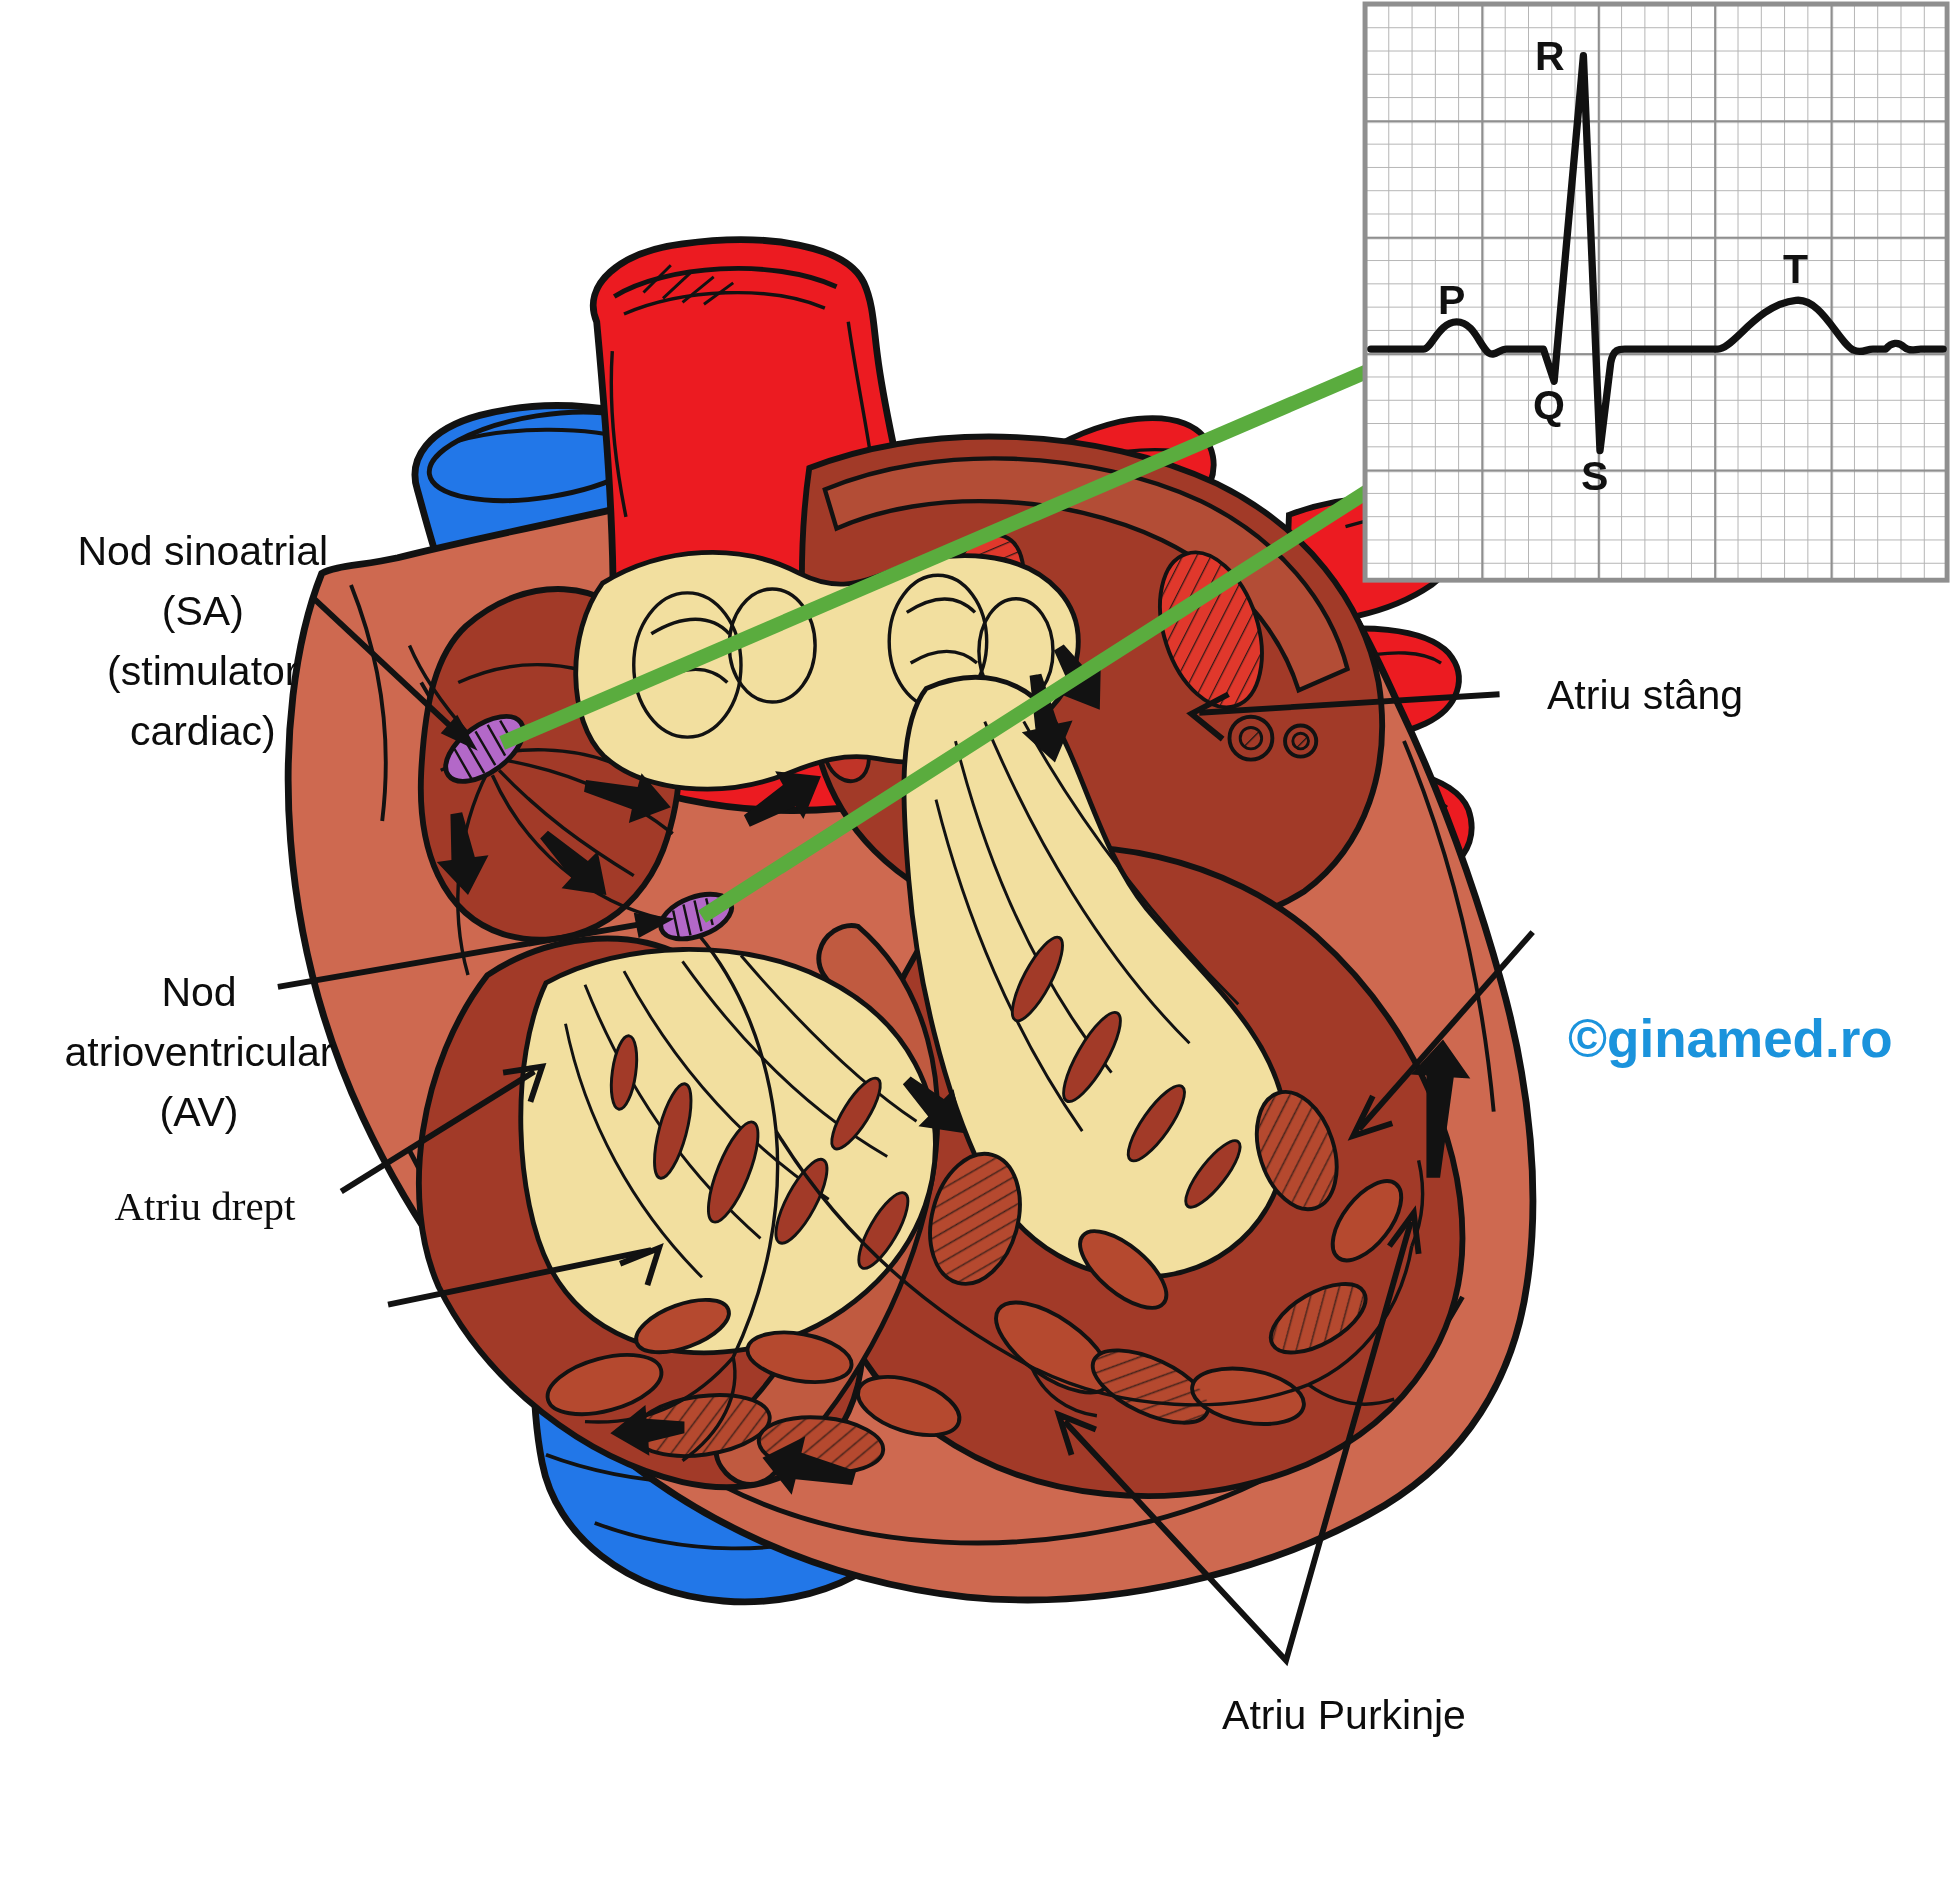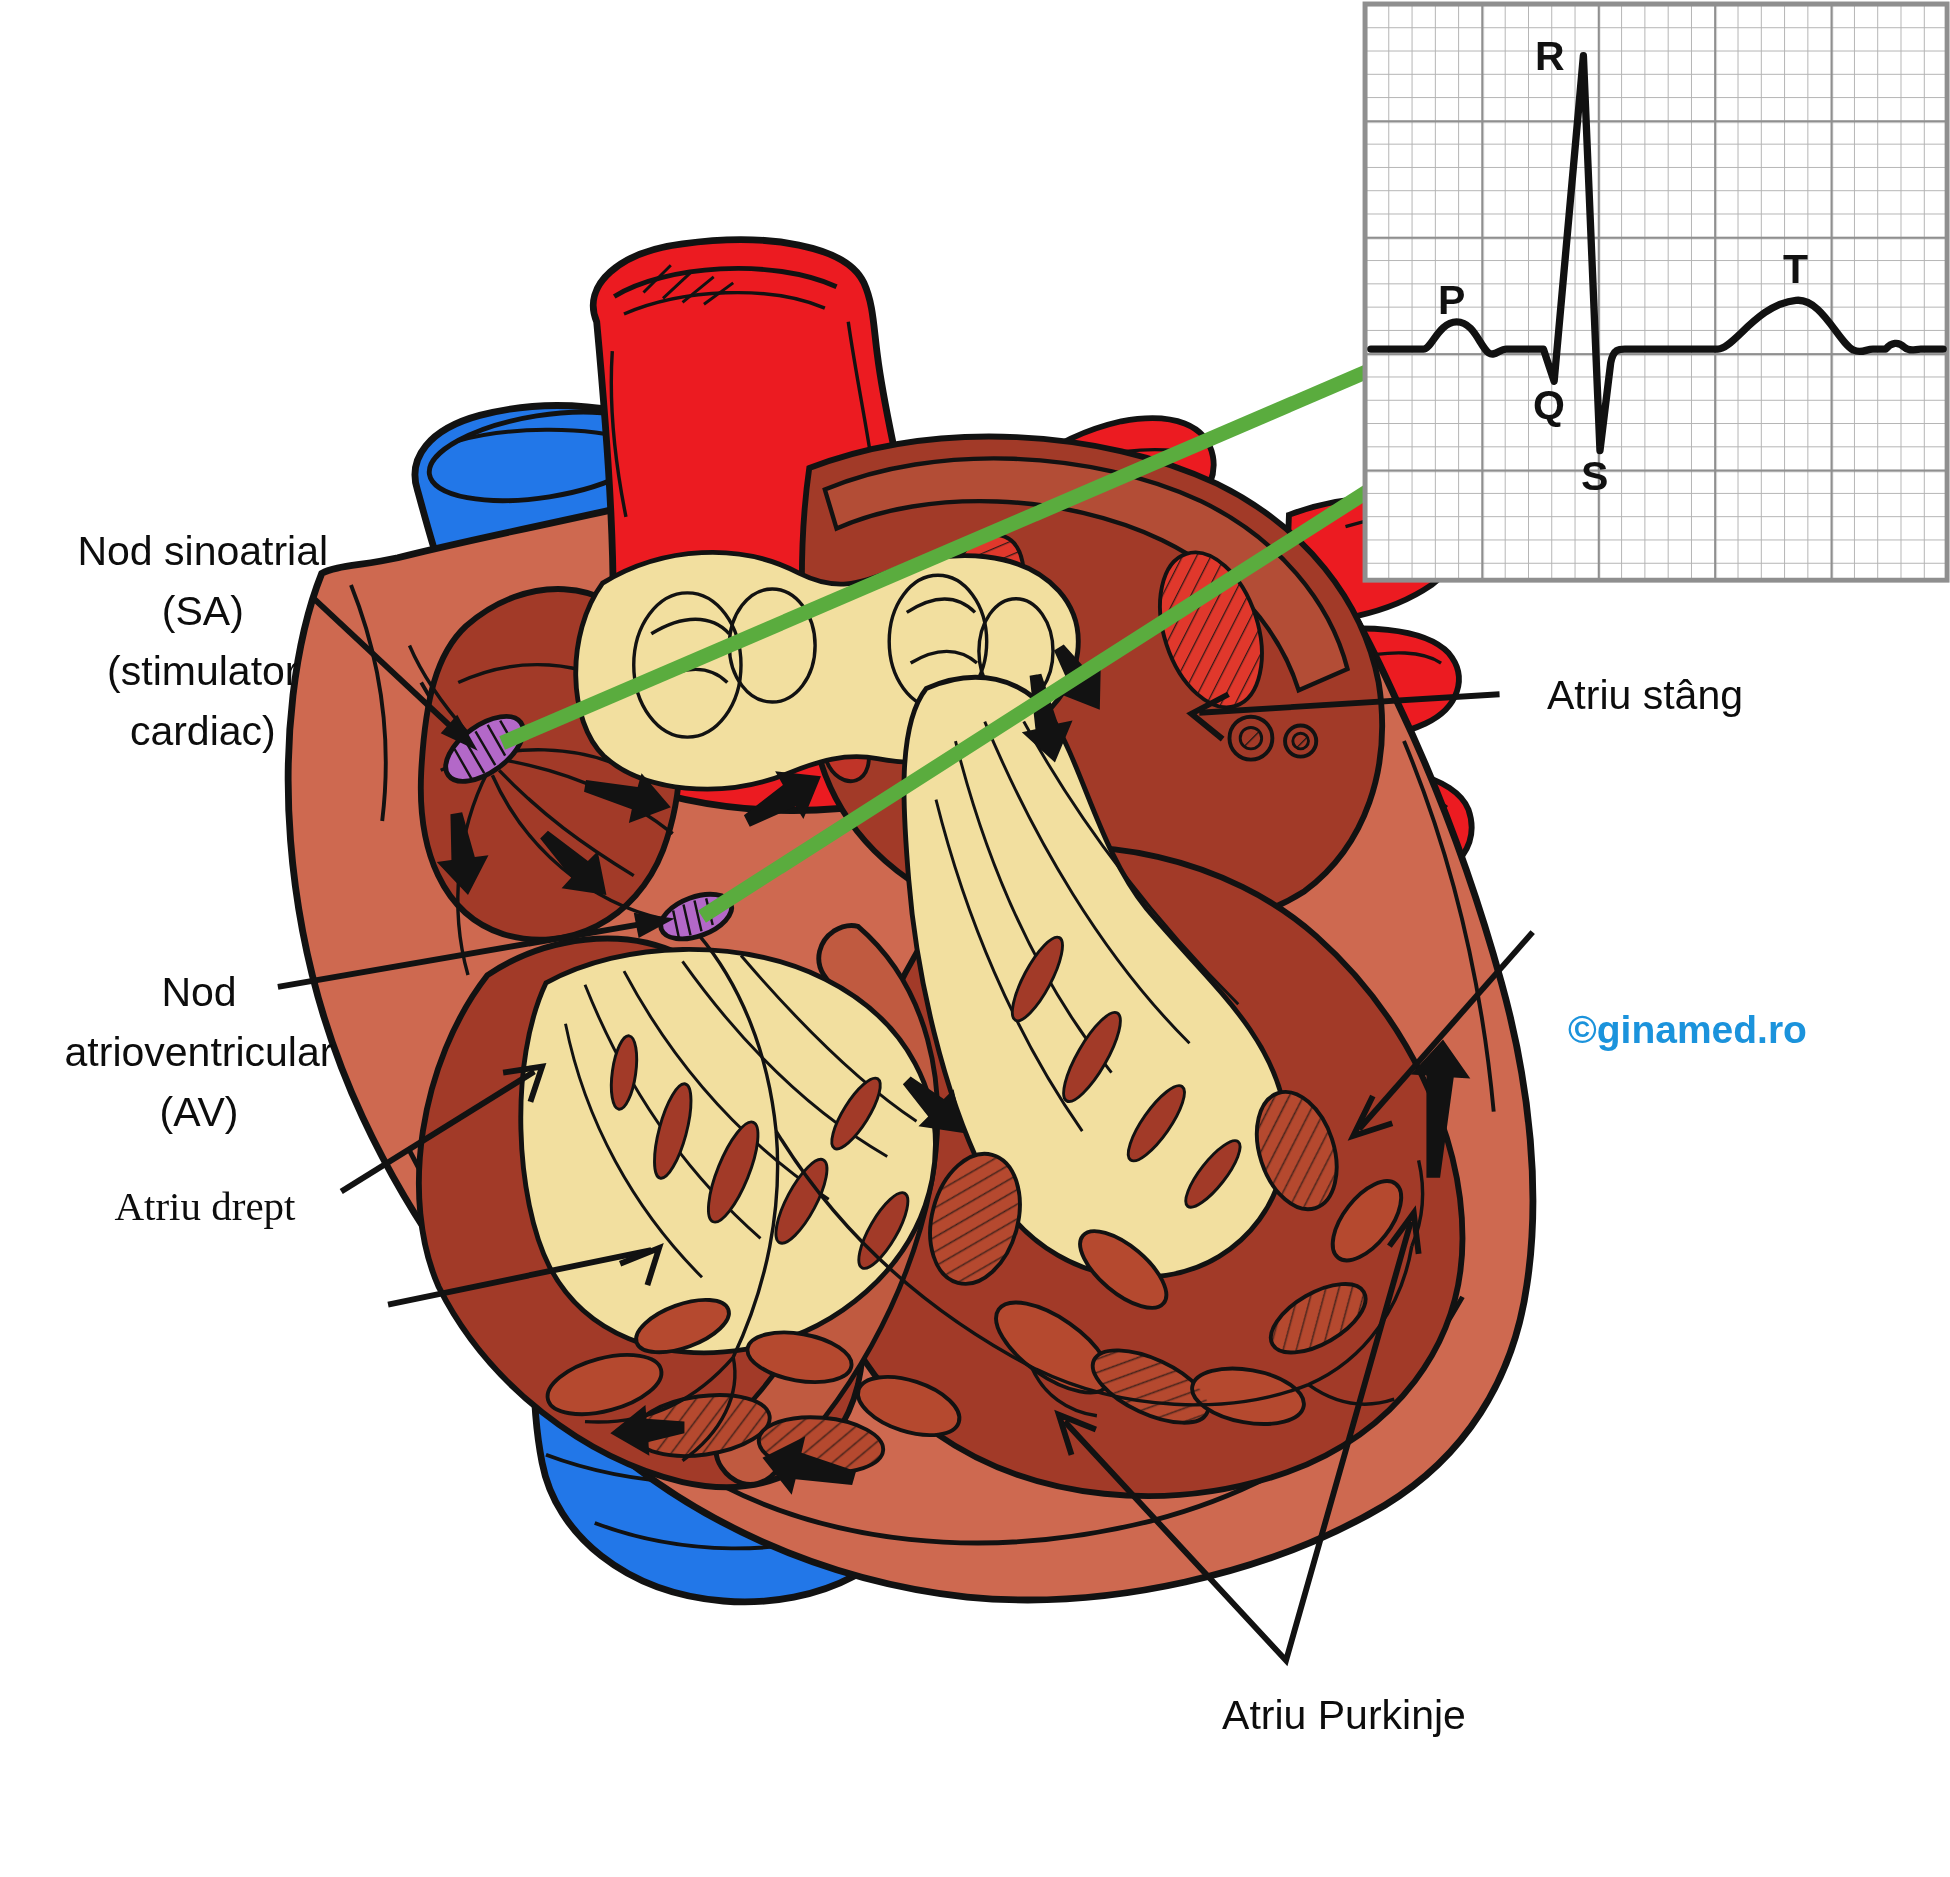--- a/index.html
+++ b/index.html
@@ -2,21 +2,21 @@
 <html><head>
 <meta charset="utf-8">
 <style>
   html,body{margin:0;padding:0;background:#ffffff;}
   #stage{position:relative;width:1950px;height:1877px;background:#ffffff;overflow:hidden;
          font-family:"Liberation Sans",sans-serif;}
   #art{position:absolute;left:0;top:0;}
   .lbl{position:absolute;color:#0d0d0d;font-size:41px;line-height:60px;text-align:center;
        white-space:pre-line;letter-spacing:0px;}
   .ew{position:absolute;color:#111;font-size:41px;font-weight:700;}
-  #watermark{position:absolute;font-size:39px;font-weight:700;}
+  #watermark{position:absolute;font-size:53px;font-weight:700;}
 </style>
 </head>
 <body>
 
 <div id="stage">
 
 <svg id="art" width="1950" height="1877" viewBox="0 0 2000 1925">
   <defs>
     <pattern id="gsm" x="1400" y="4" width="23.88" height="23.88" patternUnits="userSpaceOnUse">
       <path d="M23.88 0H0V23.88" fill="none" stroke="#b3b3b3" stroke-width="2"></path>

